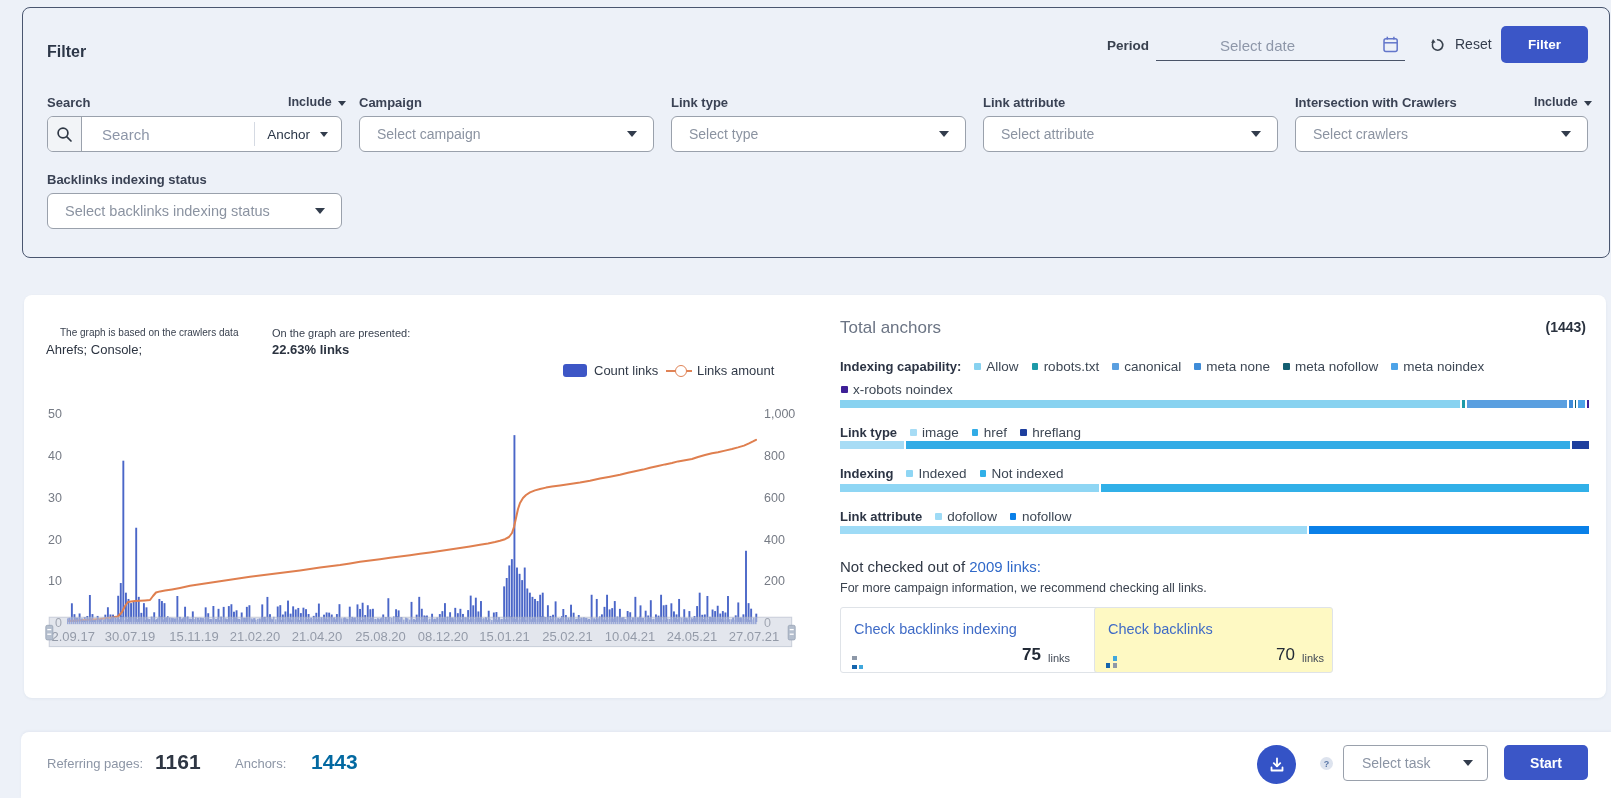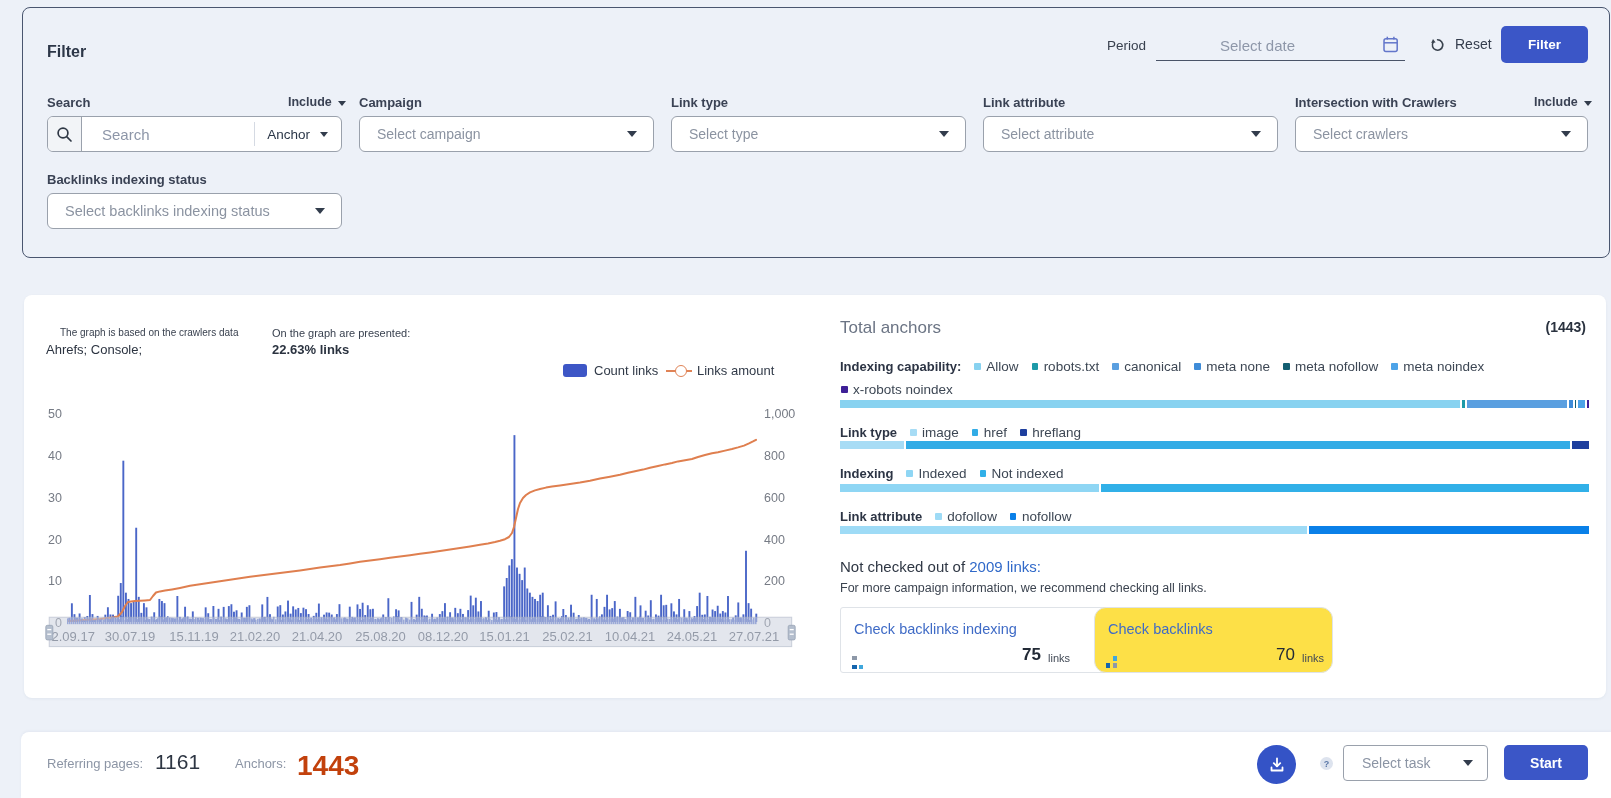--- a/index.html
+++ b/index.html
@@ -12,21 +12,21 @@
 .inc .caret{margin:2px 0 0 0;border-left-width:4.5px;border-right-width:4.5px;border-top-width:5.5px}
 .btn{background:#3b56c7;color:#fff;font-weight:bold;border-radius:5px;display:flex;align-items:center;justify-content:center}
 .sq{width:6.5px;height:6.5px;display:inline-block;border-radius:1px;flex:none}
 .leg{display:flex;align-items:center;gap:13px;font-size:13.5px;color:#3d4754;white-space:nowrap}
 .leg .it{display:flex;align-items:center;gap:5.5px}
 .blbl{font-size:13px;font-weight:bold;color:#2c3444}
 </style></head>
 <body>
 <div class="a" style="left:22px;top:7px;width:1588px;height:251px;border:1px solid #4a566f;border-radius:8px"></div>
 <div class="a" style="left:47px;top:43px;font-size:16px;font-weight:bold;color:#2d3748">Filter</div>
-<div class="a" style="left:1107px;top:38px;font-size:13.5px;font-weight:400;color:#39414f">Period</div>
+<div class="a" style="left:1107px;top:38px;font-size:13.5px;font-weight:700;color:#39414f">Period</div>
 <div class="a" style="left:1156px;top:60px;width:249px;height:1px;background:#4a5468"></div>
 <div class="a" style="left:1220px;top:37px;font-size:15px;color:#8e97a9">Select date</div>
 <svg class="a" style="left:1383px;top:36px" width="16" height="17" viewBox="0 0 16 17">
 <rect x="1" y="2.8" width="13.2" height="12.6" rx="2" fill="none" stroke="#6376ca" stroke-width="1.5"></rect>
 <line x1="1" y1="6.8" x2="14.2" y2="6.8" stroke="#6376ca" stroke-width="1.5"></line>
 <line x1="4.3" y1="0.7" x2="4.3" y2="3.6" stroke="#6376ca" stroke-width="1.5"></line>
 <line x1="10.9" y1="0.7" x2="10.9" y2="3.6" stroke="#6376ca" stroke-width="1.5"></line>
 </svg>
 <svg class="a" style="left:1430px;top:38px" width="16" height="14" viewBox="0 0 16 14">
 <path d="M7.6 1.8 A5.2 5.2 0 1 1 3.1 4.3" fill="none" stroke="#39424e" stroke-width="1.6" stroke-linecap="round"></path>
@@ -793,33 +793,33 @@
 <div class="a" style="left:840px;top:558px;font-size:15px;color:#2f3744">Not checked out of <span style="color:#3069c9">2009 links:</span></div>
 <div class="a" style="left:840px;top:581px;font-size:12.5px;color:#3c4450">For more campaign information, we recommend checking all links.</div>
 <div class="a" style="left:840px;top:607px;width:275px;height:66px;border:1px solid #dfe3e8;border-radius:3px;background:#fff">
 <div class="a" style="left:13px;top:13px;font-size:14.5px;color:#3f6bc6">Check backlinks indexing</div>
 <div class="a" style="left:11px;top:47.5px;width:4.6px;height:4.6px;background:#8d98a8"></div>
     <div class="a" style="left:11px;top:56.6px;width:4.6px;height:4.6px;background:#1565ad"></div>
     <div class="a" style="left:17.6px;top:56.6px;width:4.6px;height:4.6px;background:#3fa7dc"></div>
 <div class="a" style="left:181px;top:36.5px;font-size:17px;font-weight:bold;color:#222a36">75</div>
 <div class="a" style="left:207px;top:44px;font-size:11px;color:#424a56">links</div>
 </div>
-<div class="a" style="left:1094px;top:607px;width:239px;height:66px;border:1px solid #dfe3e8;border-radius:12px;background:#fde047">
+<div class="a" style="left:1094px;top:607px;width:239px;height:66px;border:1px solid #dfe3e8;border-radius:3px;background:#fef9c3">
 <div class="a" style="left:13px;top:13px;font-size:14.5px;color:#3f6bc6">Check backlinks</div>
 <div class="a" style="left:17.6px;top:48px;width:4.6px;height:4.6px;background:#3fa7dc"></div>
     <div class="a" style="left:10.8px;top:55.3px;width:4.6px;height:4.6px;background:#1565ad"></div>
     <div class="a" style="left:17.6px;top:55.3px;width:4.6px;height:4.6px;background:#8d98a8"></div>
 <div class="a" style="left:181px;top:36.5px;font-size:17px;font-weight:normal;color:#222a36">70</div>
 <div class="a" style="left:207px;top:44px;font-size:11px;color:#424a56">links</div>
 </div>
 <div class="a" style="left:21px;top:732px;width:1590px;height:66px;background:#fff;border-radius:8px 0 0 0;box-shadow:0 -1px 3px rgba(40,60,110,0.05)"></div>
 <div class="a" style="left:47px;top:756px;font-size:13px;color:#8c95a5">Referring pages:</div>
-<div class="a" style="left:155px;top:750px;font-size:21px;font-weight:normal;color:#2e3643">1161</div>
+<div class="a" style="left:155px;top:750px;font-size:21px;font-weight:bold;color:#2e3643">1161</div>
 <div class="a" style="left:235px;top:756px;font-size:13px;color:#8c95a5">Anchors:</div>
-<div class="a" style="left:297px;top:750px;font-size:28px;font-weight:bold;color:#c2410c">1443</div>
+<div class="a" style="left:311px;top:750px;font-size:21px;font-weight:bold;color:#0369a1">1443</div>
 <div class="a" style="left:1257px;top:745px;width:39px;height:39px;border-radius:50%;background:#3453c6;display:flex;align-items:center;justify-content:center">
 <svg width="16" height="16" viewBox="0 0 16 16">
       <path d="M8 1.5 V9" stroke="#fff" stroke-width="1.8" stroke-linecap="round"></path>
       <path d="M4.8 6.2 L8 9.4 L11.2 6.2" fill="none" stroke="#fff" stroke-width="1.8" stroke-linecap="round" stroke-linejoin="round"></path>
       <path d="M2.5 10.5 V13.5 H13.5 V10.5" fill="none" stroke="#fff" stroke-width="1.8" stroke-linecap="round" stroke-linejoin="round"></path>
     </svg>
 </div>
 <div class="a" style="left:1320px;top:757px;width:13px;height:13px;border-radius:50%;background:#dde3ee;color:#5b78a8;font-size:9px;font-weight:bold;display:flex;align-items:center;justify-content:center">?</div>
 <div class="a sel" style="left:1343px;top:745px;width:145px;height:36px;border-color:#9aa1ac;border-radius:4px">
     <span class="ph" style="padding-left:18px;color:#8b94a4;font-size:14px">Select task</span>

